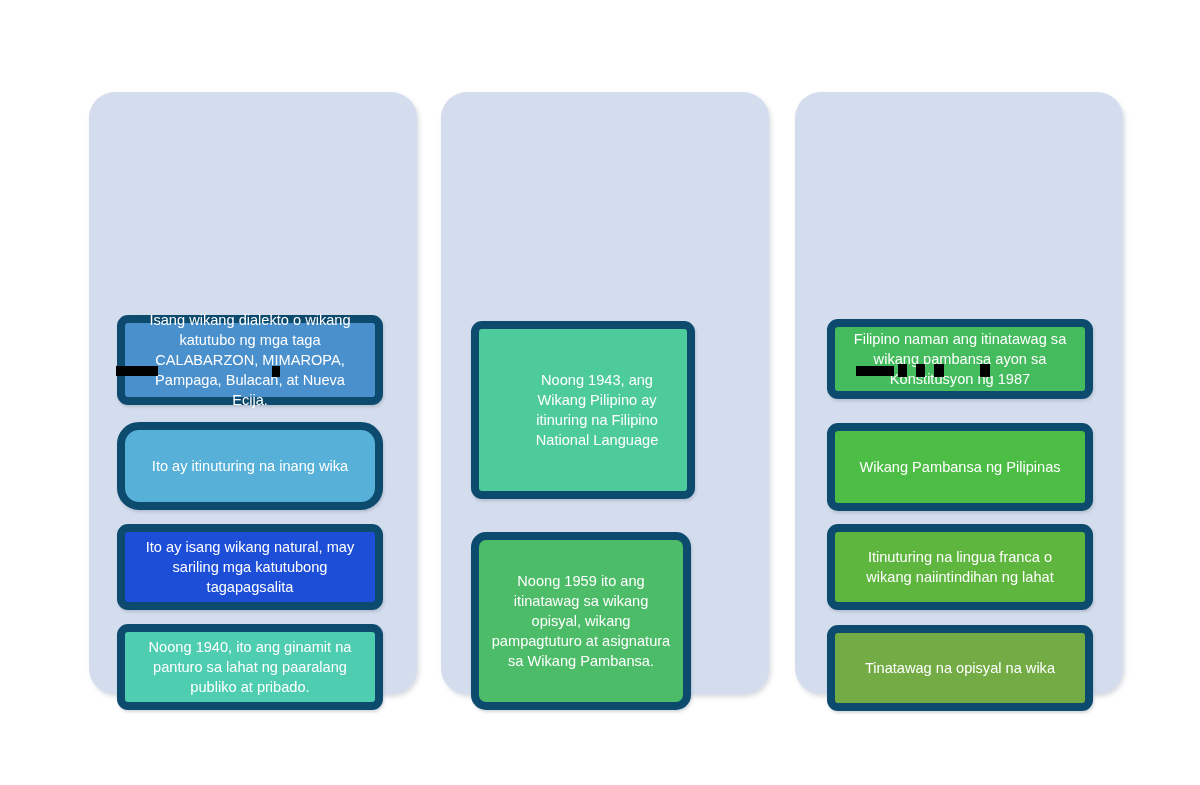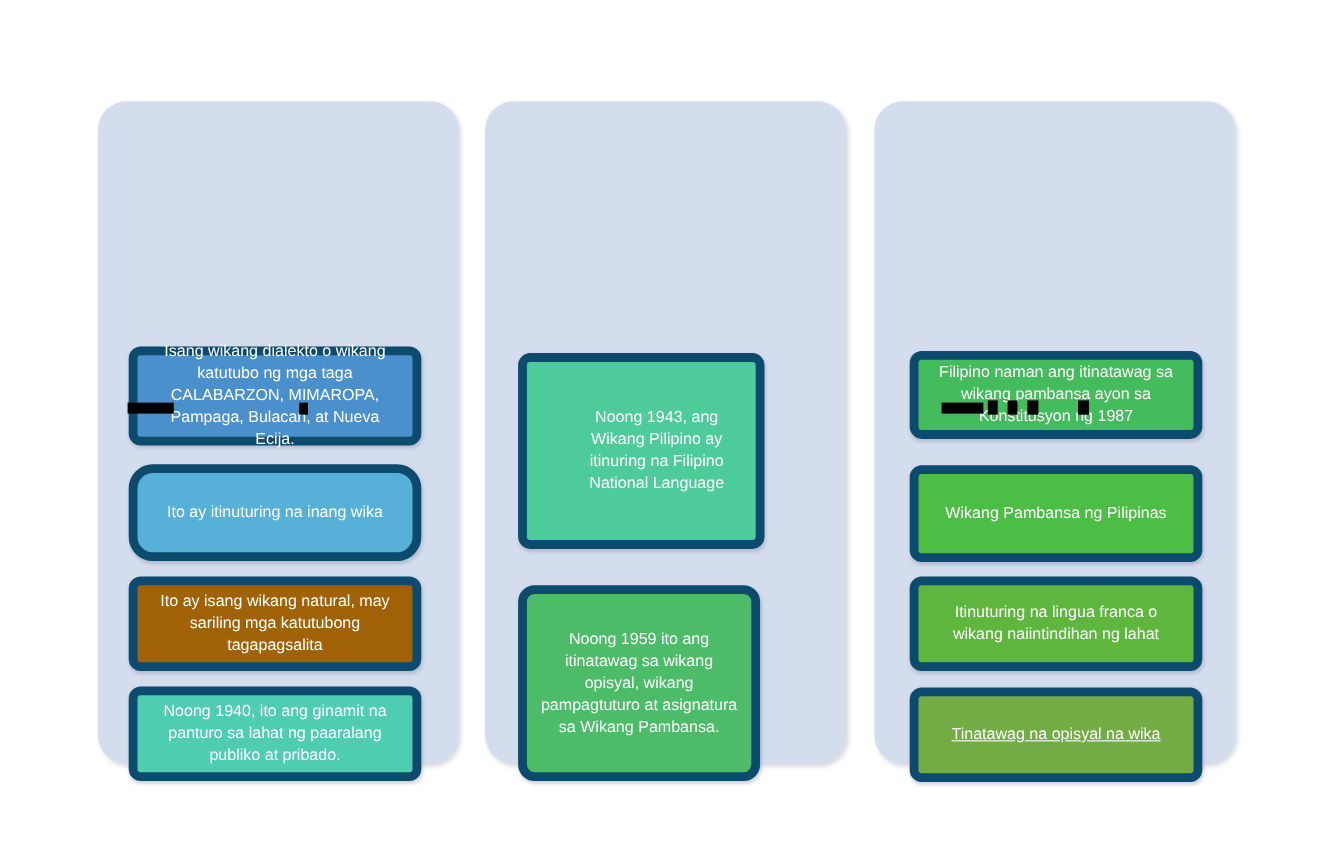--- a/index.html
+++ b/index.html
@@ -56,32 +56,32 @@
     margin-top: 48px;
   }
   .card span {
     display: block;
     width: 100%;
   }
 
   
   #c1-card-1 { left: 117px; top: 267px; width: 266px; height: 90px;  background: #4a90cd; }
   #c1-card-2 { left: 117px; top: 374px; width: 266px; height: 88px;  background: #56b0d7; border-radius: 22px; }
-  #c1-card-3 { left: 117px; top: 476px; width: 266px; height: 86px;  background: #a16207; }
+  #c1-card-3 { left: 117px; top: 476px; width: 266px; height: 86px;  background: #1d4ed8; }
   #c1-card-4 { left: 117px; top: 576px; width: 266px; height: 86px;  background: #4ecdb0; }
 
   
   #c2-card-1 { left: 471px; top: 273px; width: 224px; height: 178px; background: #4ecb9b; padding-left: 40px; }
   #c2-card-2 { left: 471px; top: 484px; width: 220px; height: 178px; background: #4cbc68; border-radius: 15px; }
 
   
   #c3-card-1 { left: 827px; top: 271px; width: 266px; height: 80px;  background: #44bb5c; }
   #c3-card-2 { left: 827px; top: 375px; width: 266px; height: 88px;  background: #4cbd45; }
   #c3-card-3 { left: 827px; top: 476px; width: 266px; height: 86px;  background: #5eb63e; }
-  #c3-card-4 { left: 827px; top: 577px; width: 266px; height: 86px;  background: #73ab45; text-decoration: underline; }
+  #c3-card-4 { left: 827px; top: 577px; width: 266px; height: 86px;  background: #73ab45; }
 
   
   .mark {
     position: absolute;
     background: #000000;
   }
   #mark-c1-a { left: 116px; top: 366px; width: 42px;  height: 10px; }
   #mark-c1-b { left: 272px; top: 366px; width: 8px;   height: 11px; }
 
   #mark-c3-a { left: 856px; top: 366px; width: 38px;  height: 10px; }

